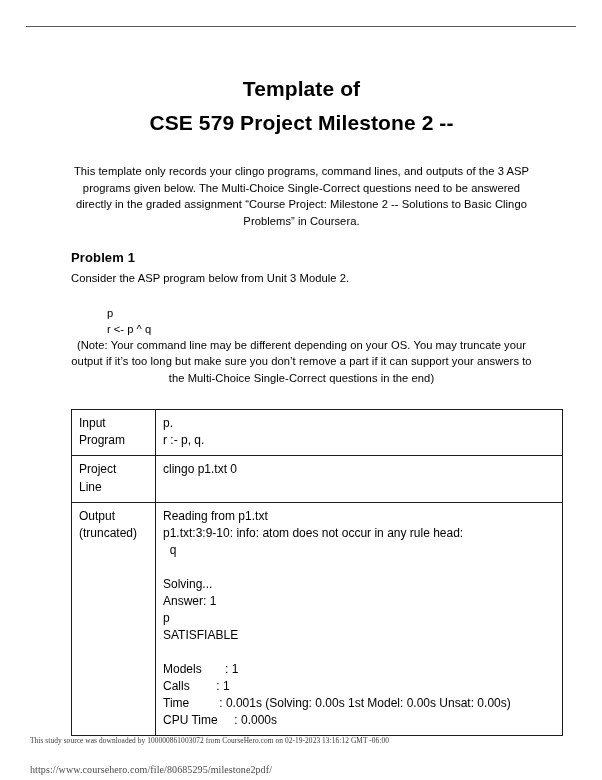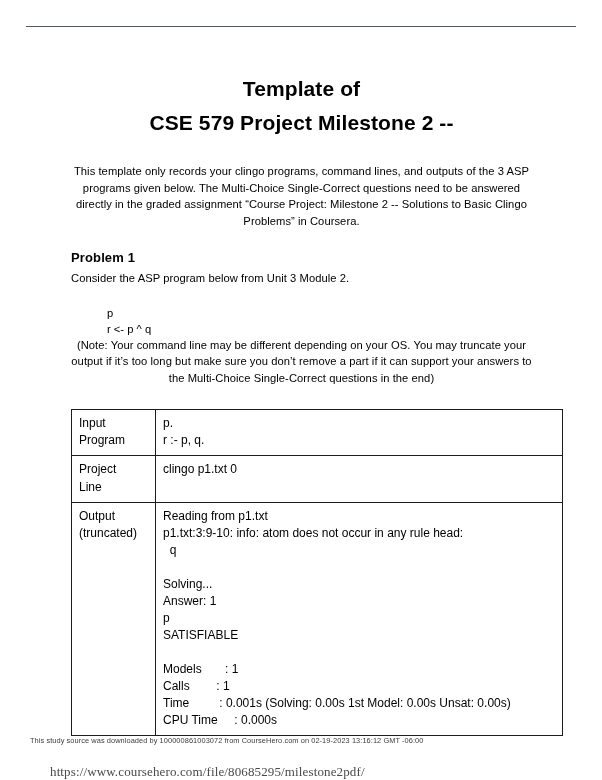--- a/index.html
+++ b/index.html
@@ -105,36 +105,35 @@
     font-size: 12px;
     line-height: 1.42;
     white-space: pre-wrap;
   }
 
   
   .footer-note {
     position: absolute;
     left: 30px;
     top: 736px;
-    font-family: Liberation Sans, sans-serif;
+    font-family: Liberation Serif, serif;
     font-size: 7.4px;
     color: #3b3b3b;
     letter-spacing: 0.01em;
     white-space: nowrap;
   }
   .footer-url {
     position: absolute;
     left: 30px;
     top: 764px;
     font-family: "Liberation Serif", serif;
-    font-size: 13px;
+    font-size: 10px;
     color: #4a4a4a;
     letter-spacing: 0.01em;
     white-space: nowrap;
-    margin-left: 20px;
   }
 </style>
 </head>
 <body>
 
 <div class="page">
 
   <div class="top-rule"></div>
 
   <div class="content">

